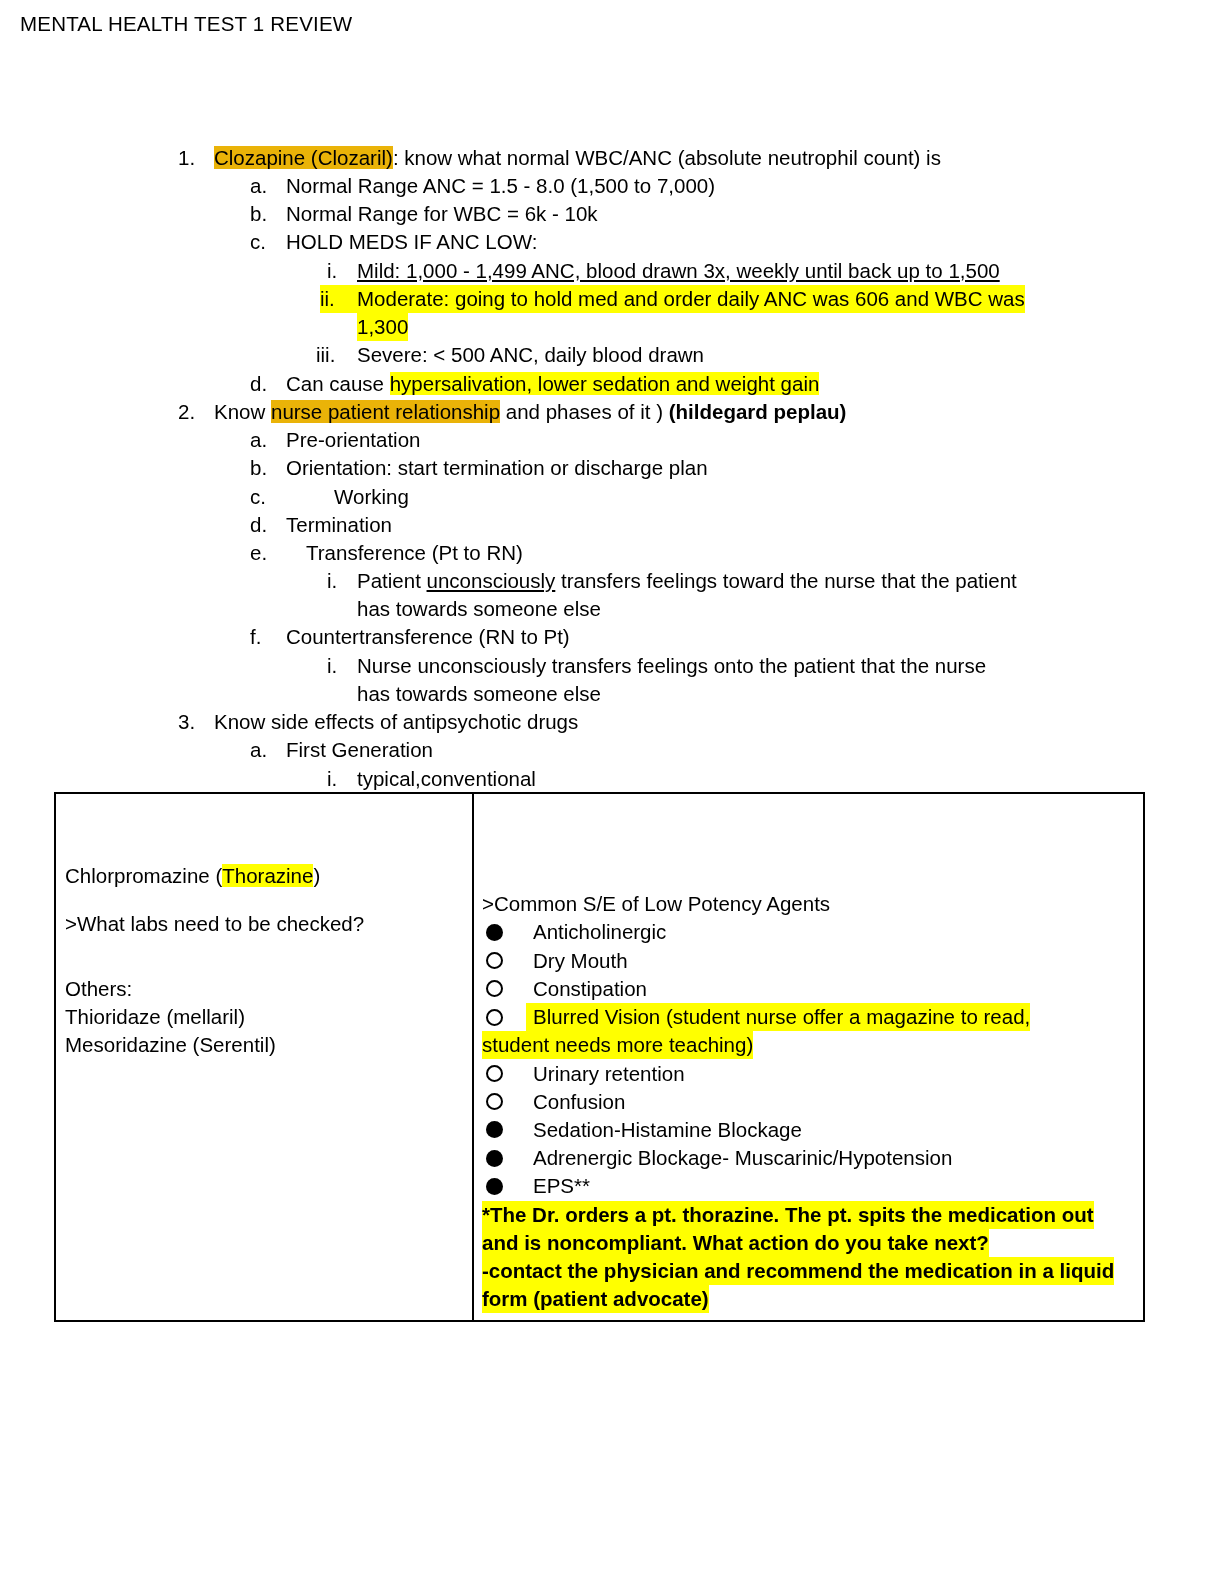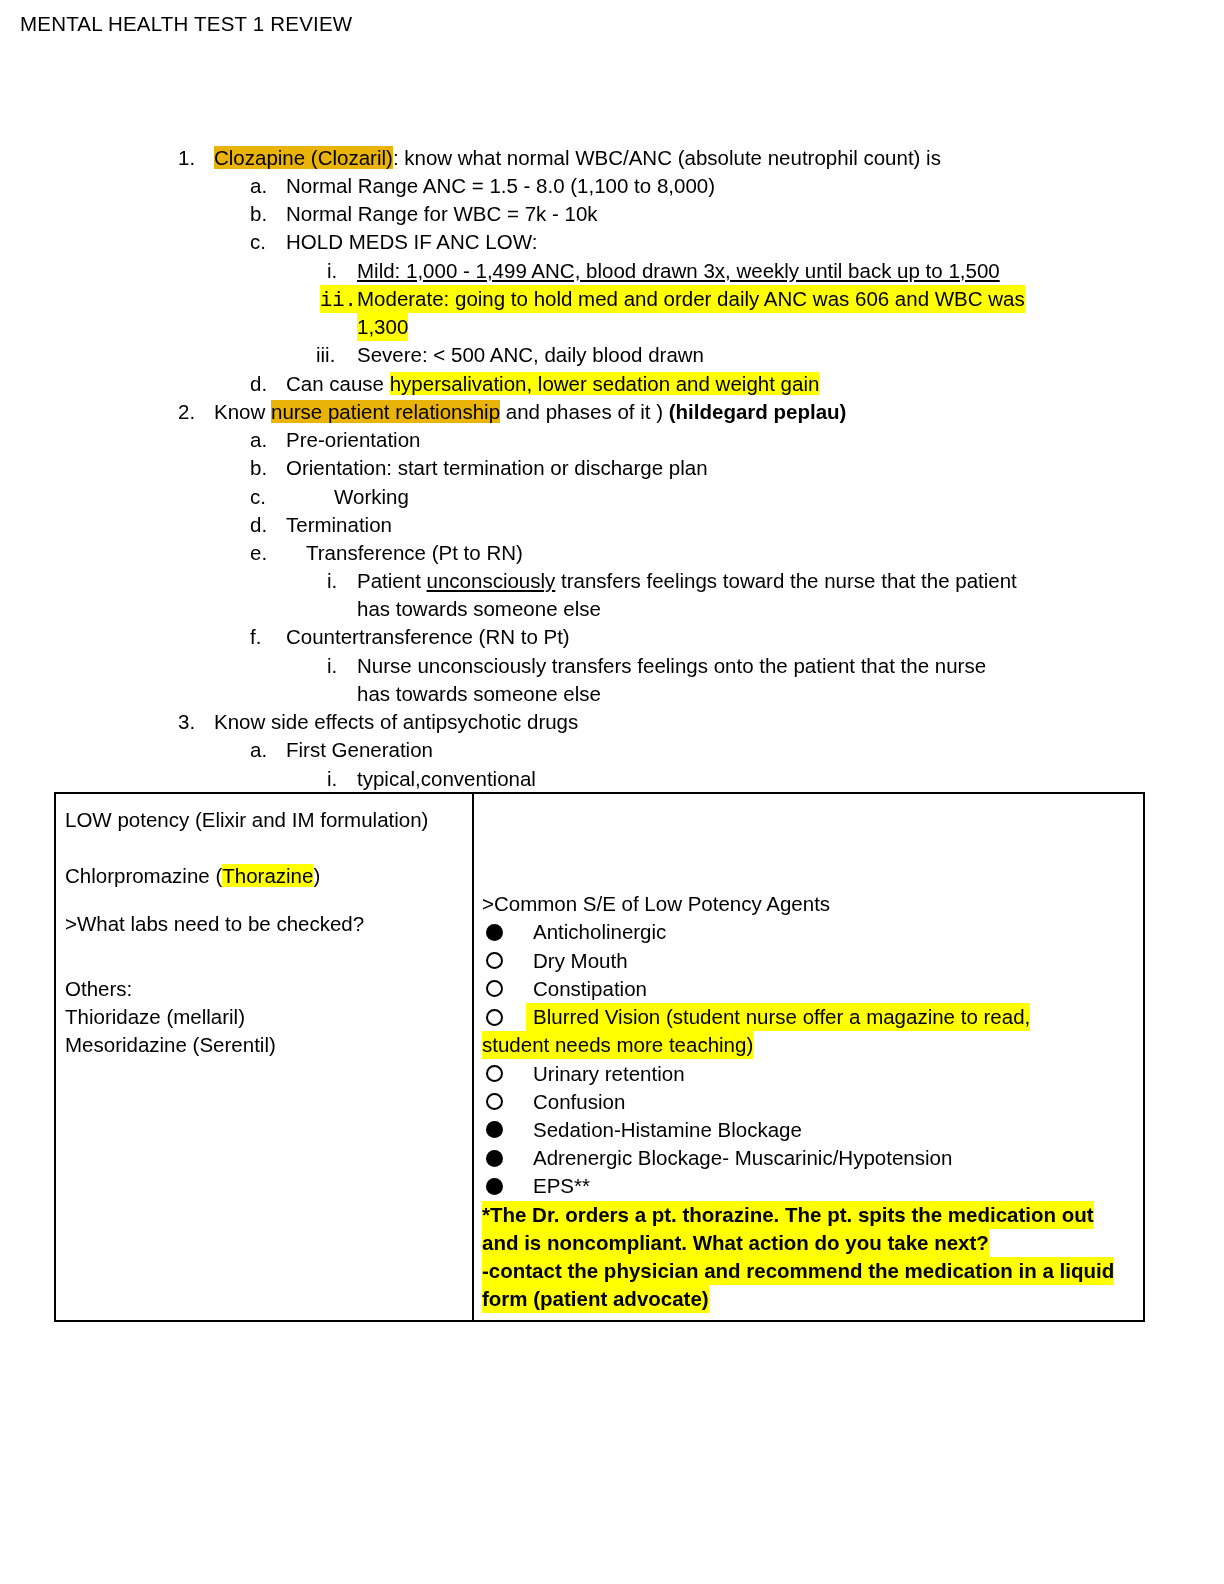--- a/index.html
+++ b/index.html
@@ -37,33 +37,33 @@
 <div class="title">MENTAL HEALTH TEST 1 REVIEW</div>
 
 <div class="line" style="top:144px;left:178px;">
   <span>1.</span>
 </div>
 <div class="line" style="top:144px;left:214px;">
   <span class="hl-c">Clozapine (Clozaril)</span><span>: know what normal WBC/ANC (absolute neutrophil count) is</span>
 </div>
 
 <div class="line" style="top:172px;left:250px;"><span>a.</span></div>
-<div class="line" style="top:172px;left:286px;">Normal Range ANC = 1.5 - 8.0 (1,100 to 8,000)</div>
+<div class="line" style="top:172px;left:286px;">Normal Range ANC = 1.5 - 8.0 (1,500 to 7,000)</div>
 
 <div class="line" style="top:200px;left:250px;"><span>b.</span></div>
-<div class="line" style="top:200px;left:286px;">Normal Range for WBC = 7k - 10k</div>
+<div class="line" style="top:200px;left:286px;">Normal Range for WBC = 6k - 10k</div>
 
 <div class="line" style="top:228px;left:250px;"><span>c.</span></div>
 <div class="line" style="top:228px;left:286px;">HOLD MEDS IF ANC LOW:</div>
 
 <div class="line" style="top:257px;left:327px;"><span>i.</span></div>
 <div class="line" style="top:257px;left:357px;text-decoration:underline;">Mild: 1,000 - 1,499 ANC, blood drawn 3x, weekly until back up to 1,500</div>
 
 <div class="line hl-y" style="top:285px;left:320px;padding-right:0;">
-  <span style="display:inline-block;width:37px;font-family:Liberation Mono, monospace;">ii.</span><span>Moderate: going to hold med and order daily ANC was 606 and WBC was</span>
+  <span style="display:inline-block;width:37px;">ii.</span><span>Moderate: going to hold med and order daily ANC was 606 and WBC was</span>
 </div>
 <div class="line hl-y" style="top:313px;left:357px;">1,300</div>
 
 <div class="line" style="top:341px;left:316px;"><span>iii.</span></div>
 <div class="line" style="top:341px;left:357px;">Severe: &lt; 500 ANC, daily blood drawn</div>
 
 <div class="line" style="top:370px;left:250px;"><span>d.</span></div>
 <div class="line" style="top:370px;left:286px;">
   <span>Can cause </span><span class="hl-y">hypersalivation, lower sedation and weight gain</span>
 </div>
@@ -106,21 +106,20 @@
 
 <div class="line" style="top:736px;left:250px;"><span>a.</span></div>
 <div class="line" style="top:736px;left:286px;">First Generation</div>
 
 <div class="line" style="top:765px;left:327px;"><span>i.</span></div>
 <div class="line" style="top:765px;left:357px;">typical,conventional</div>
 
 <div class="table">
   <div class="divider"></div>
 
-  <div class="cell-line" style="top:12px;left:9px;">LOW potency  (Elixir and IM formulation)</div>
   <div class="cell-line" style="top:68px;left:9px;">
     <span>Chlorpromazine (</span><span class="hl-y">Thorazine</span><span>)</span>
   </div>
   <div class="cell-line" style="top:96px;left:9px;margin-top:20px;">&gt;What labs need to be checked?</div>
   <div class="cell-line" style="top:181px;left:9px;">Others:</div>
   <div class="cell-line" style="top:209px;left:9px;">Thioridaze (mellaril)</div>
   <div class="cell-line" style="top:237px;left:9px;">Mesoridazine (Serentil)</div>
 
   <div class="cell-line" style="top:96px;left:426px;">&gt;Common S/E of Low Potency Agents</div>
 

